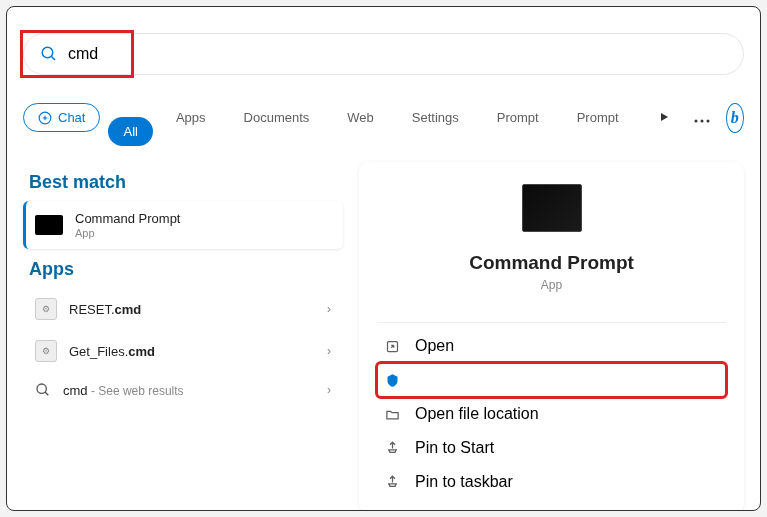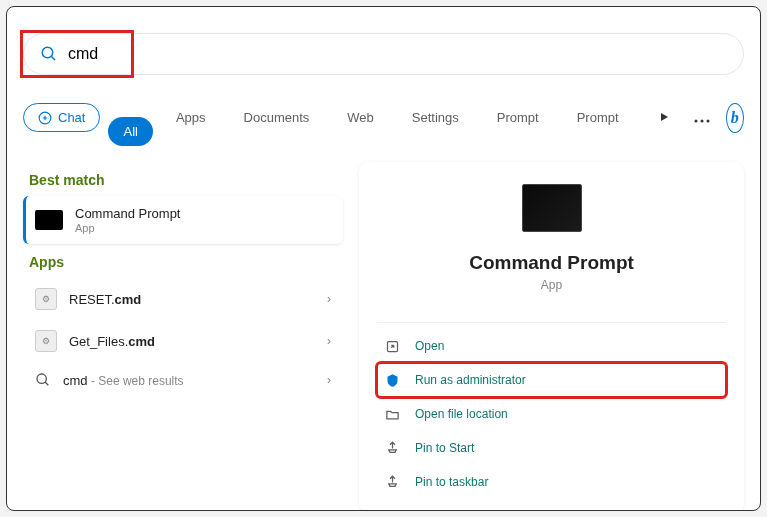--- a/index.html
+++ b/index.html
@@ -108,23 +108,23 @@
     }
     .content {
       display: flex;
       gap: 16px;
       height: calc(100% - 100px);
     }
     .left-panel {
       width: 320px;
     }
     .section-header {
-      font-size: 14px;
+      font-size: 18px;
       font-weight: 600;
-      color: #4d7c0f;
+      color: #0369a1;
       margin: 10px 0 8px 6px;
     }
     .result-item {
       display: flex;
       align-items: center;
       padding: 10px 12px;
       border-radius: 6px;
       cursor: pointer;
       gap: 12px;
     }
@@ -234,22 +234,22 @@
     .action-icon {
       width: 18px;
       height: 18px;
       display: flex;
       align-items: center;
       justify-content: center;
       color: #5f5f5f;
     }
     .action-icon.blue { color: #0078d4; }
     .action-label {
-      font-size: 12px;
-      color: #0f766e;
+      font-size: 16px;
+      color: #000000;
     }
     .search-glyph {
       width: 16px; height: 16px;
       display: inline-block;
     }
   </style>
 </head>
 <body>
 
 <div class="window">
@@ -352,21 +352,20 @@
               </svg>
           </span>
           <span class="action-label">Open</span>
         </div>
         <div class="action-item highlighted">
           <span class="action-icon blue">
             <svg width="15" height="15" viewBox="0 0 24 24" fill="currentColor">
                 <path d="M12 2l8 4v6c0 5-3.5 9-8 10-4.5-1-8-5-8-10V6l8-4z"></path>
               </svg>
           </span>
-          <span class="action-label">Run as administrator</span>
         </div>
         <div class="action-item">
           <span class="action-icon">
             <svg width="15" height="15" viewBox="0 0 24 24" fill="none" stroke="currentColor" stroke-width="2">
                 <path d="M3 7h6l2 2h10v10H3z"></path>
               </svg>
           </span>
           <span class="action-label">Open file location</span>
         </div>
         <div class="action-item">

